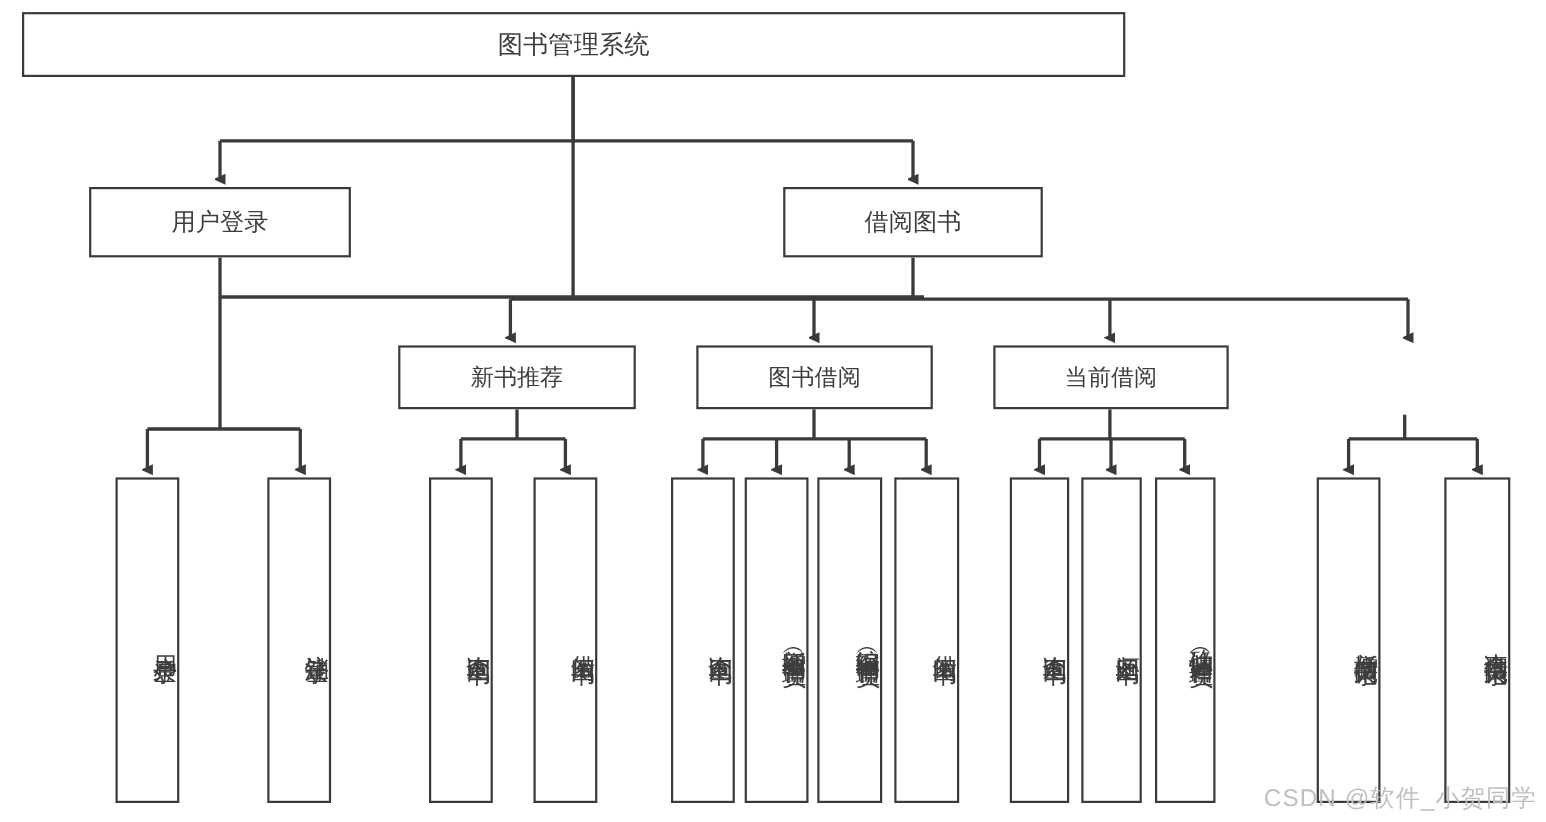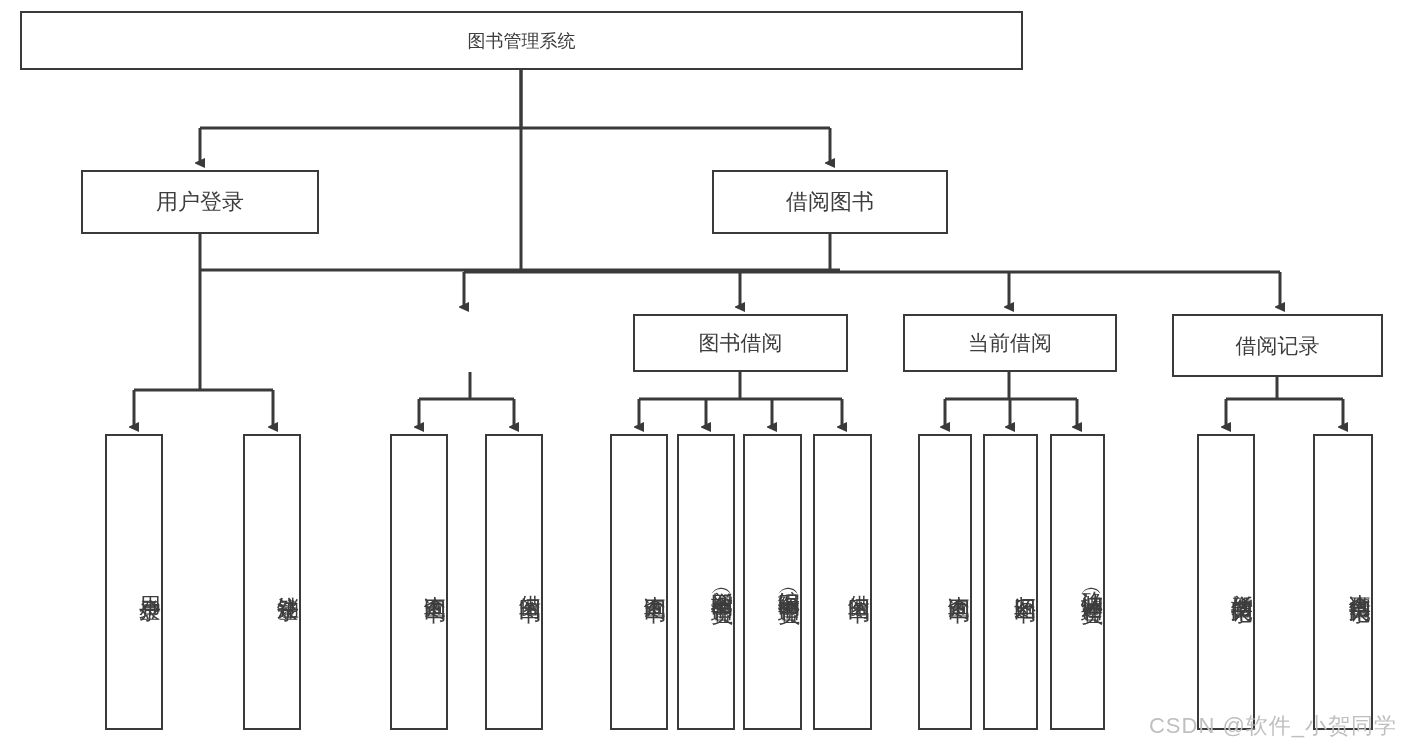--- a/index.html
+++ b/index.html
@@ -30,21 +30,21 @@
     border: 2px solid #3a3a3a;
     background: #ffffff;
     color: #3d3d3d;
     display: flex;
     align-items: center;
     justify-content: center;
     text-align: center;
     z-index: 2;
   }
   .node-root {
-    font-size: 18px;
+    font-size: 23px;
   }
   .node-l1 {
     font-size: 22px;
   }
   .node-l2 {
     font-size: 21px;
   }
   .node-leaf {
     font-size: 22px;
     writing-mode: vertical-rl;
@@ -154,23 +154,23 @@
       <path d="M1226,399 L1226,427" marker-end="url(#arrow)"></path>
       <path d="M1343,399 L1343,427" marker-end="url(#arrow)"></path>
     </g>
   </svg>
 
   <div class="node node-root" style="left:20px; top:11px; width:1003px; height:59px;">图书管理系统</div>
 
   <div class="node node-l1" style="left:81px; top:170px; width:238px; height:64px;">用户登录</div>
   <div class="node node-l1" style="left:712px; top:170px; width:236px; height:64px;">借阅图书</div>
 
+  <div class="node node-l2" style="left:362px; top:314px; width:216px; height:58px;">新书推荐</div>
   <div class="node node-l2" style="left:903px; top:314px; width:214px; height:58px;">当前借阅</div>
   <div class="node node-l2" style="left:633px; top:314px; width:215px; height:58px;">图书借阅</div>
-  <div class="node node-l2" style="left:1172px; top:314px; width:211px; height:63px;">借阅记录</div>
 
   <div class="node node-leaf" style="left:105px; top:434px; width:58px; height:296px;">用户登录</div>
   <div class="node node-leaf" style="left:243px; top:434px; width:58px; height:296px;">注销登录</div>
 
   <div class="node node-leaf" style="left:390px; top:434px; width:58px; height:296px;">查询图书</div>
   <div class="node node-leaf" style="left:485px; top:434px; width:58px; height:296px;">借阅图书</div>
 
   <div class="node node-leaf" style="left:610px; top:434px; width:58px; height:296px;">查询图书</div>
   <div class="node node-leaf" style="left:677px; top:434px; width:58px; height:296px;">新增图书（管理员）</div>
   <div class="node node-leaf" style="left:743px; top:434px; width:59px; height:296px;">编辑图书（管理员）</div>

